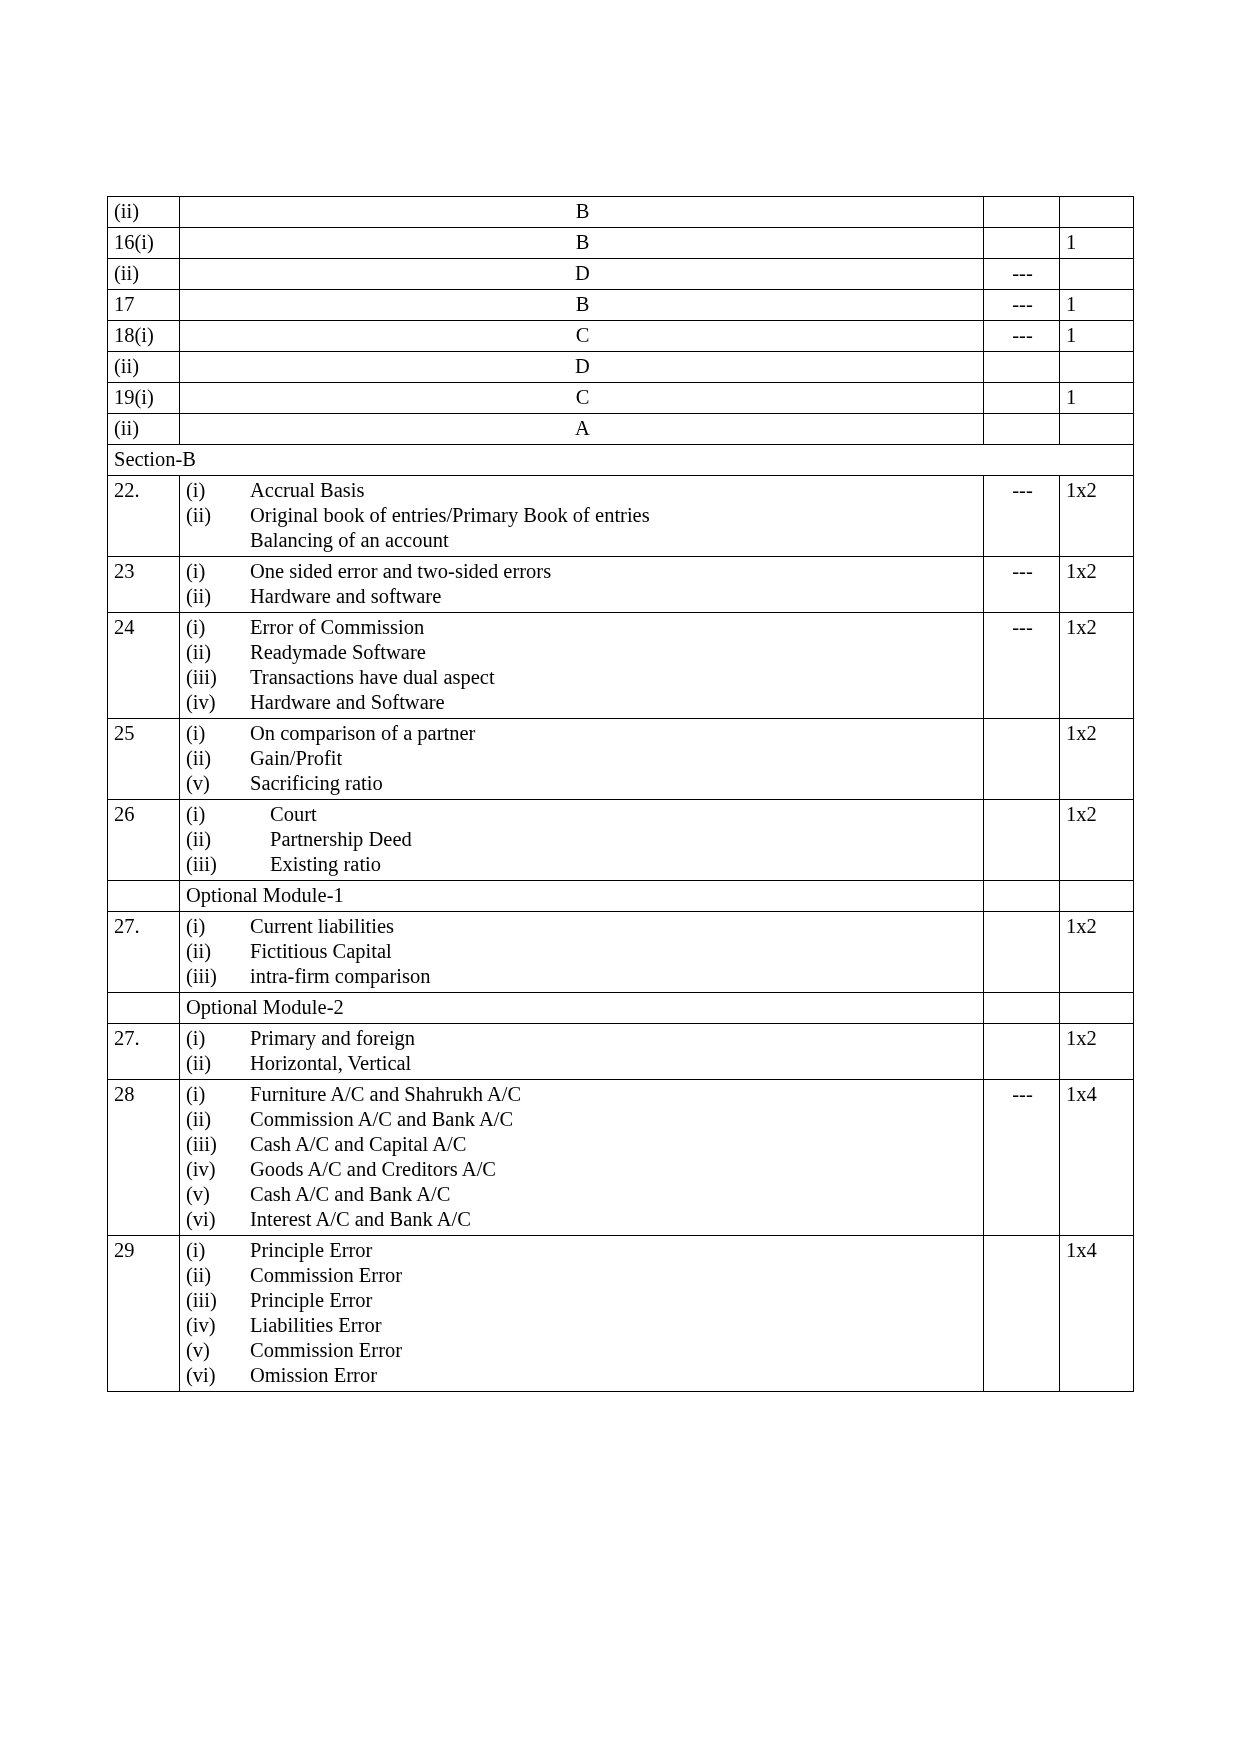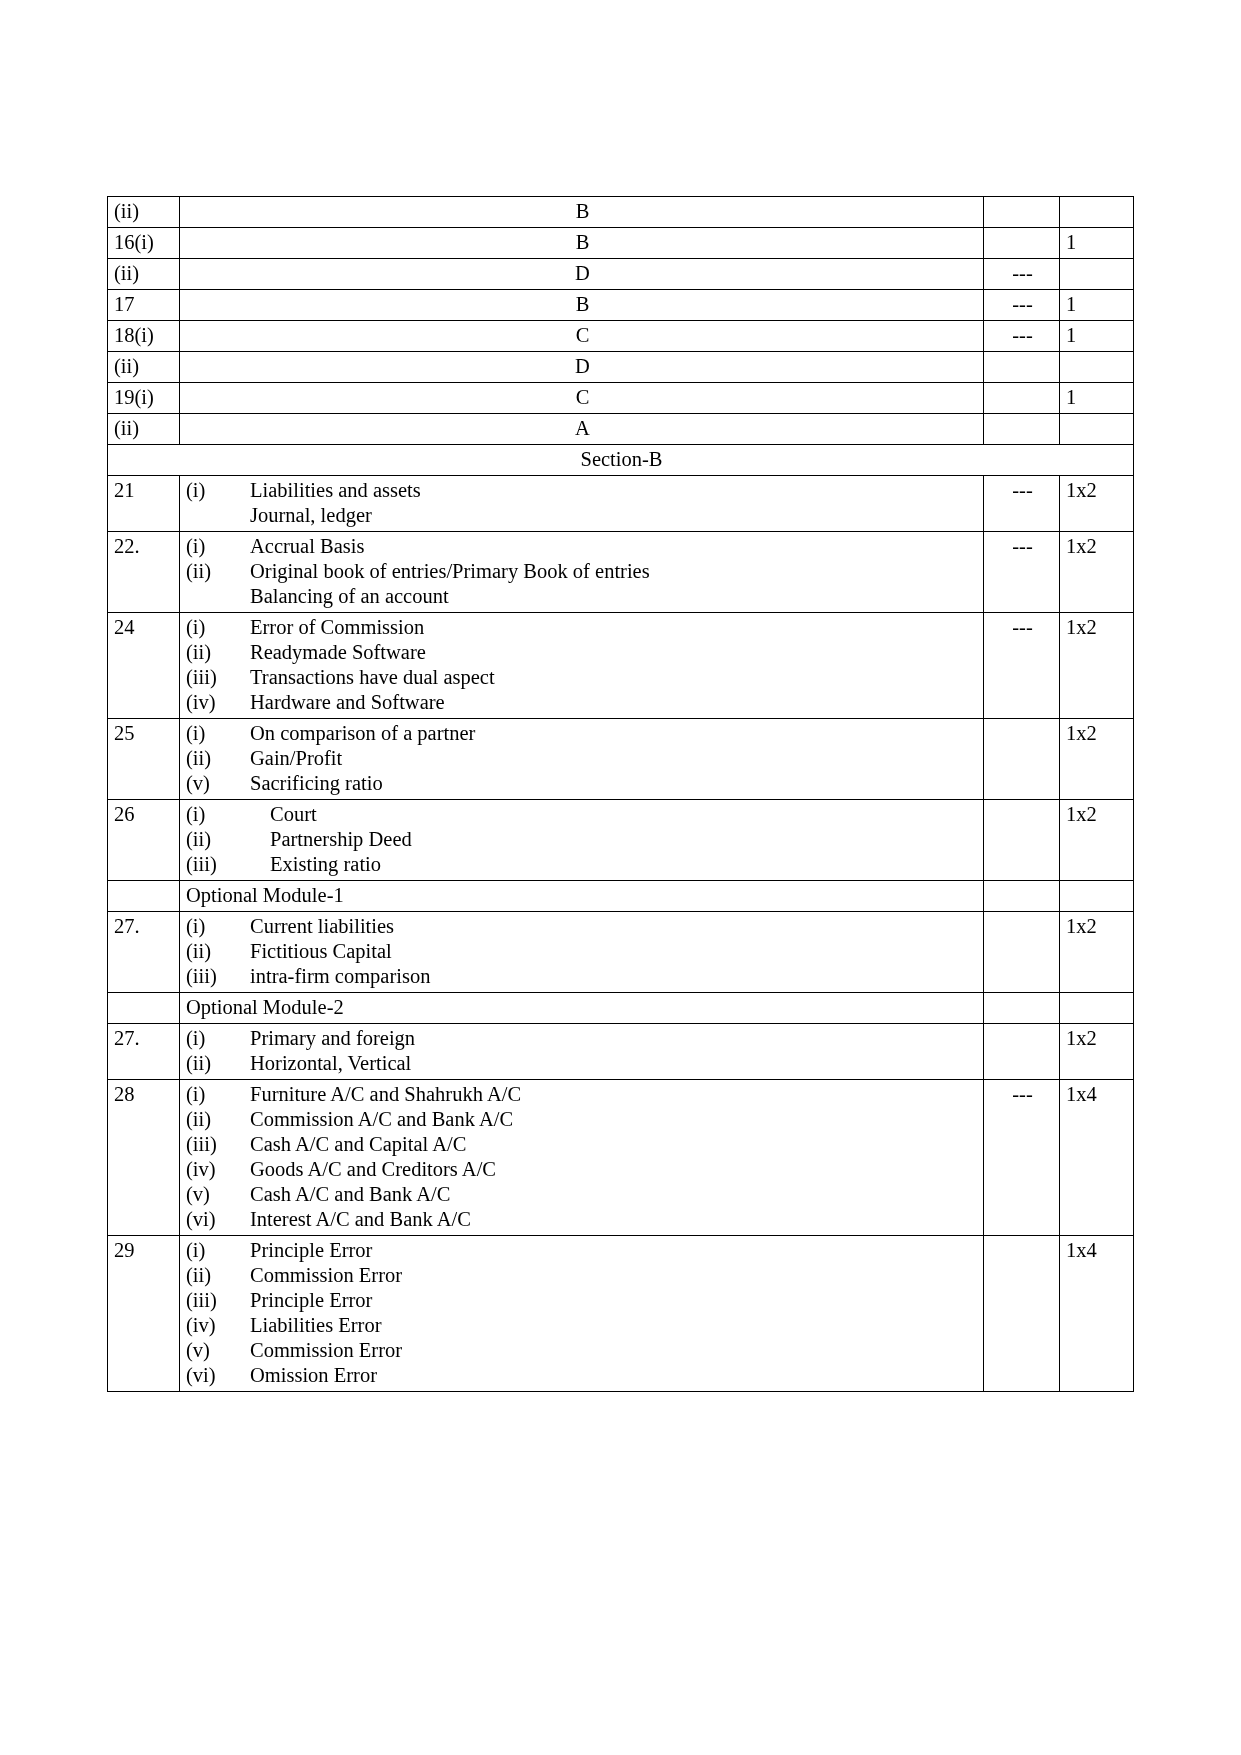--- a/index.html
+++ b/index.html
@@ -38,21 +38,21 @@
   col.c-qno    { width: 72px;  }
   col.c-rom    { width: 100px; }
   col.c-ans    { width: 704px; }
   col.c-dash   { width: 76px;  }
   col.c-marks  { width: 74px;  }
 
   .qno      { text-align: left; white-space: nowrap; }
   .ansmid   { text-align: center; }
   .dash     { text-align: center; letter-spacing: 0px; }
   .marks    { text-align: left; padding-left: 8px; white-space: nowrap; }
-  .section  { text-align: center; }
+  .section  { text-align: left; }
 
   
   .items { margin: 0; padding: 0; }
   .itemrow {
     display: flex;
     align-items: baseline;
   }
   .itemrow .rn {
     flex: 0 0 auto;
     width: 64px;
@@ -125,51 +125,51 @@
         <tr>
           <td class="qno">(ii)</td>
           <td class="ansmid" colspan="2">A</td>
           <td class="dash"></td>
           <td class="marks"></td>
         </tr>
         <tr>
           <td class="section" colspan="5">Section-B</td>
         </tr>
         <tr>
-          <td class="qno">21</td>
-          <td colspan="2" class="items-cell">
-            <div class="items">
-              <div class="itemrow">
-                <span class="rn">(i)</span>
-                <span class="txt">Liabilities and assets</span>
+          <td class="qno">22.</td>
+          <td colspan="2" class="items-cell">
+            <div class="items">
+              <div class="itemrow">
+                <span class="rn">(i)</span>
+                <span class="txt">Accrual Basis</span>
+              </div>
+              <div class="itemrow">
+                <span class="rn">(ii)</span>
+                <span class="txt">Original book of entries/Primary Book of entries</span>
               </div>
               <div class="itemrow noroman">
                 <span class="rn">(i)</span>
-                <span class="txt">Journal, ledger</span>
-              </div>
-            </div>
-          </td>
-          <td class="dash">---</td>
-          <td class="marks">1x2</td>
-        </tr>
-        <tr>
-          <td class="qno">22.</td>
-          <td colspan="2" class="items-cell">
-            <div class="items">
-              <div class="itemrow">
-                <span class="rn">(i)</span>
-                <span class="txt">Accrual Basis</span>
-              </div>
-              <div class="itemrow">
-                <span class="rn">(ii)</span>
-                <span class="txt">Original book of entries/Primary Book of entries</span>
-              </div>
-              <div class="itemrow noroman">
-                <span class="rn">(i)</span>
                 <span class="txt">Balancing of an account</span>
+              </div>
+            </div>
+          </td>
+          <td class="dash">---</td>
+          <td class="marks">1x2</td>
+        </tr>
+        <tr>
+          <td class="qno">23</td>
+          <td colspan="2" class="items-cell">
+            <div class="items">
+              <div class="itemrow">
+                <span class="rn">(i)</span>
+                <span class="txt">One sided error and two-sided errors</span>
+              </div>
+              <div class="itemrow">
+                <span class="rn">(ii)</span>
+                <span class="txt">Hardware and software</span>
               </div>
             </div>
           </td>
           <td class="dash">---</td>
           <td class="marks">1x2</td>
         </tr>
         <tr>
           <td class="qno">24</td>
           <td colspan="2" class="items-cell">
             <div class="items">

